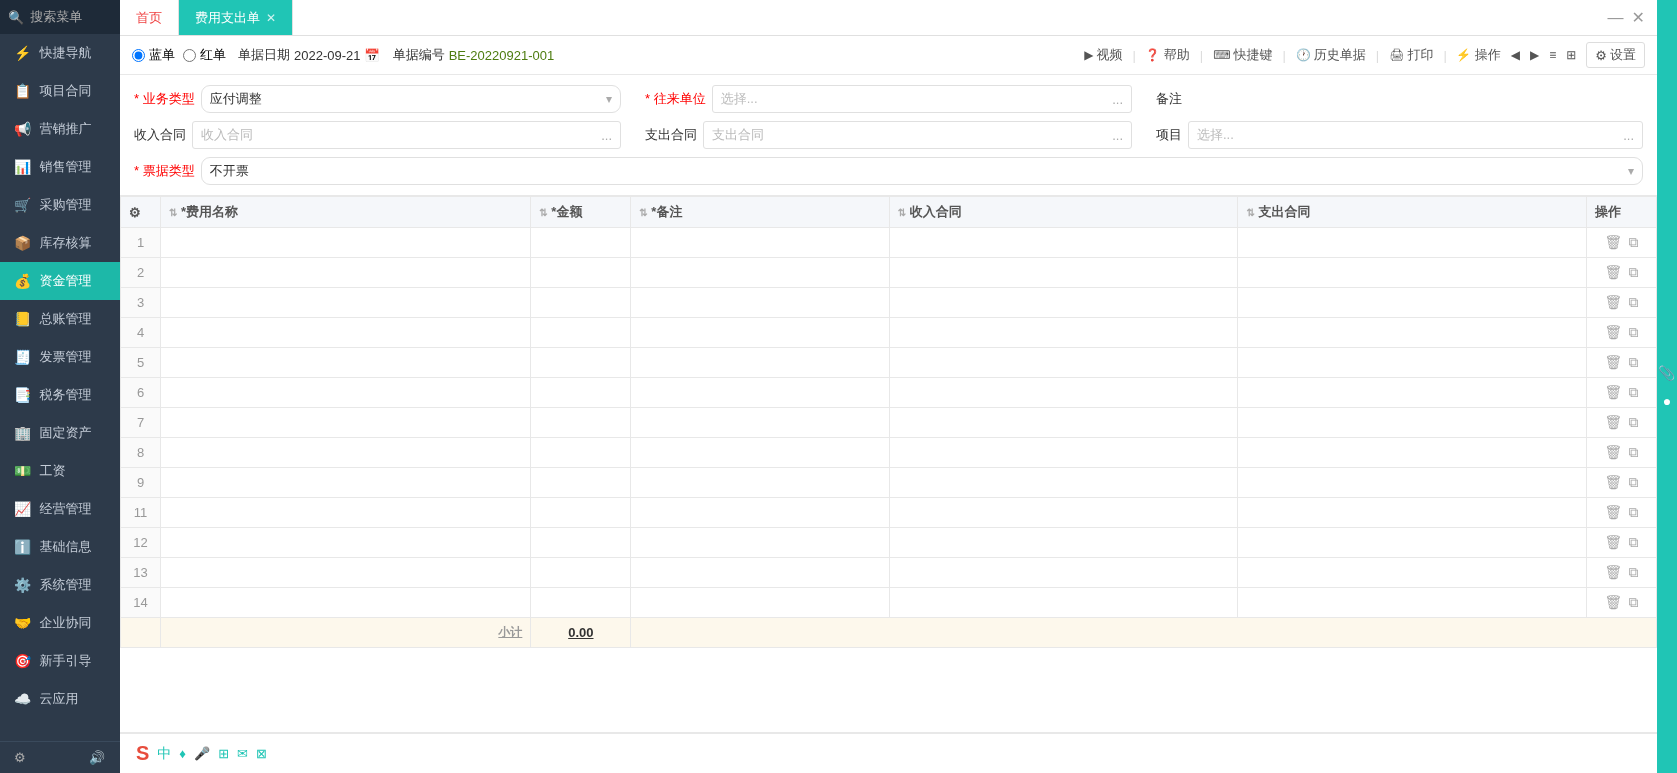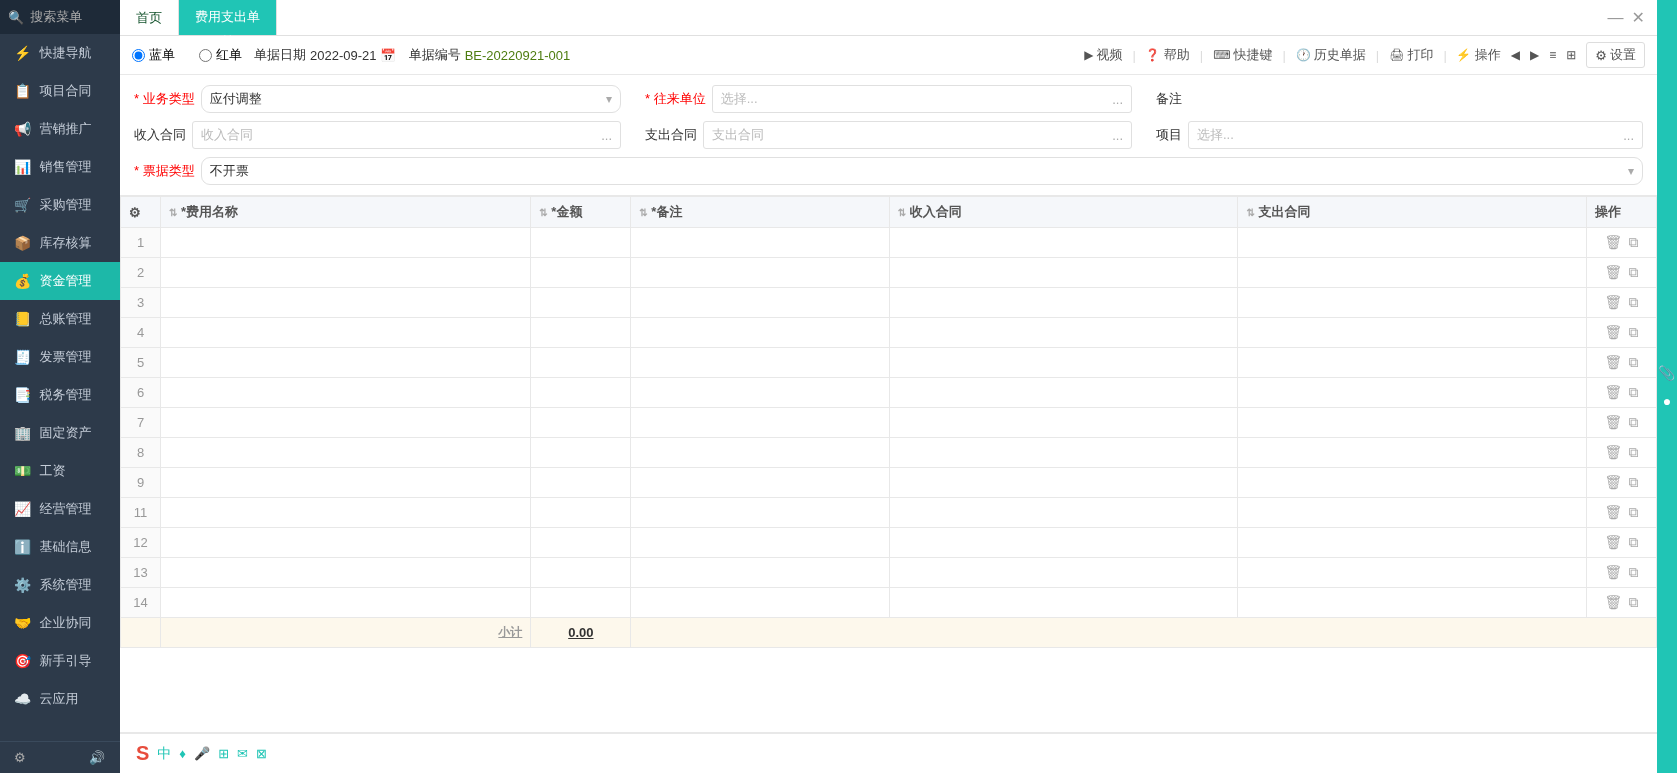--- a/index.html
+++ b/index.html
@@ -58,31 +58,30 @@
       border-bottom: 1px solid #e0e0e0;
       display: flex;
       align-items: center;
       padding: 0 0;
       height: 36px;
       flex-shrink: 0;
     }
     .tab {
       padding: 8px 16px;
       cursor: pointer;
-      color: #14532d;
+      color: #ef4444;
       border-right: 1px solid #e0e0e0;
       height: 100%;
       display: flex;
       align-items: center;
       gap: 6px;
     }
     .tab.active {
       background: #20c5b5;
       color: #fff;
-      flex-direction: column;
     }
     .tab-close {
       font-size: 12px;
       cursor: pointer;
       color: rgba(255,255,255,0.8);
     }
     .window-close {
       margin-left: auto;
       padding: 0 12px;
       display: flex;
@@ -94,21 +93,21 @@
     
     .toolbar {
       background: #fff;
       border-bottom: 1px solid #e8e8e8;
       padding: 6px 12px;
       display: flex;
       align-items: center;
       gap: 12px;
       flex-shrink: 0;
     }
-    .radio-group { display: flex; gap: 24px; align-items: flex-start; }
+    .radio-group { display: flex; gap: 8px; align-items: flex-start; }
     .radio-label { display: flex; align-items: center; gap: 4px; cursor: pointer; }
     .radio-label input { cursor: pointer; }
     .date-field { display: flex; align-items: center; gap: 4px; color: #333; font-size: 12px; }
     .doc-number { display: flex; align-items: center; gap: 4px; color: #333; font-size: 12px; }
     .toolbar-right { margin-left: auto; display: flex; align-items: center; gap: 10px; }
     .toolbar-btn { color: #555; cursor: pointer; font-size: 12px; display: flex; align-items: center; gap: 3px; }
     .settings-btn {
       background: #fff;
       border: 1px solid #ddd;
       border-radius: 3px;

